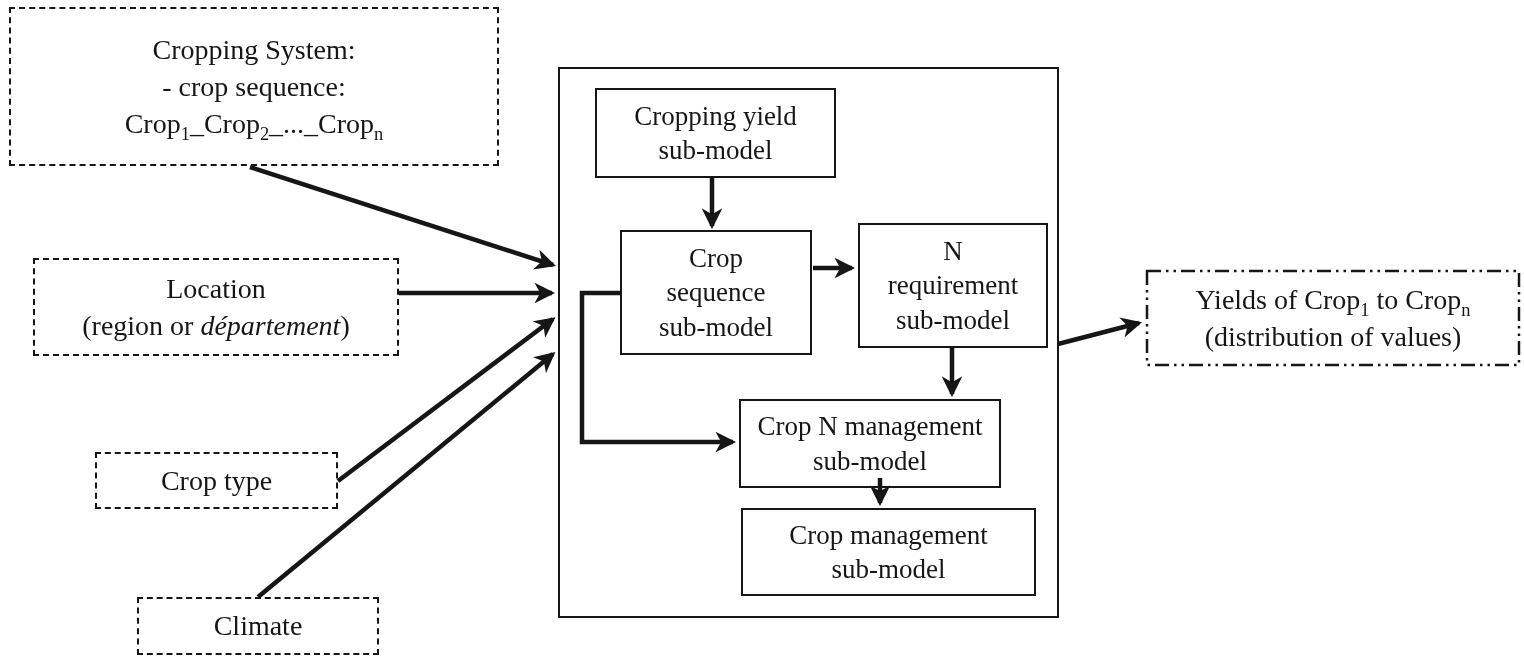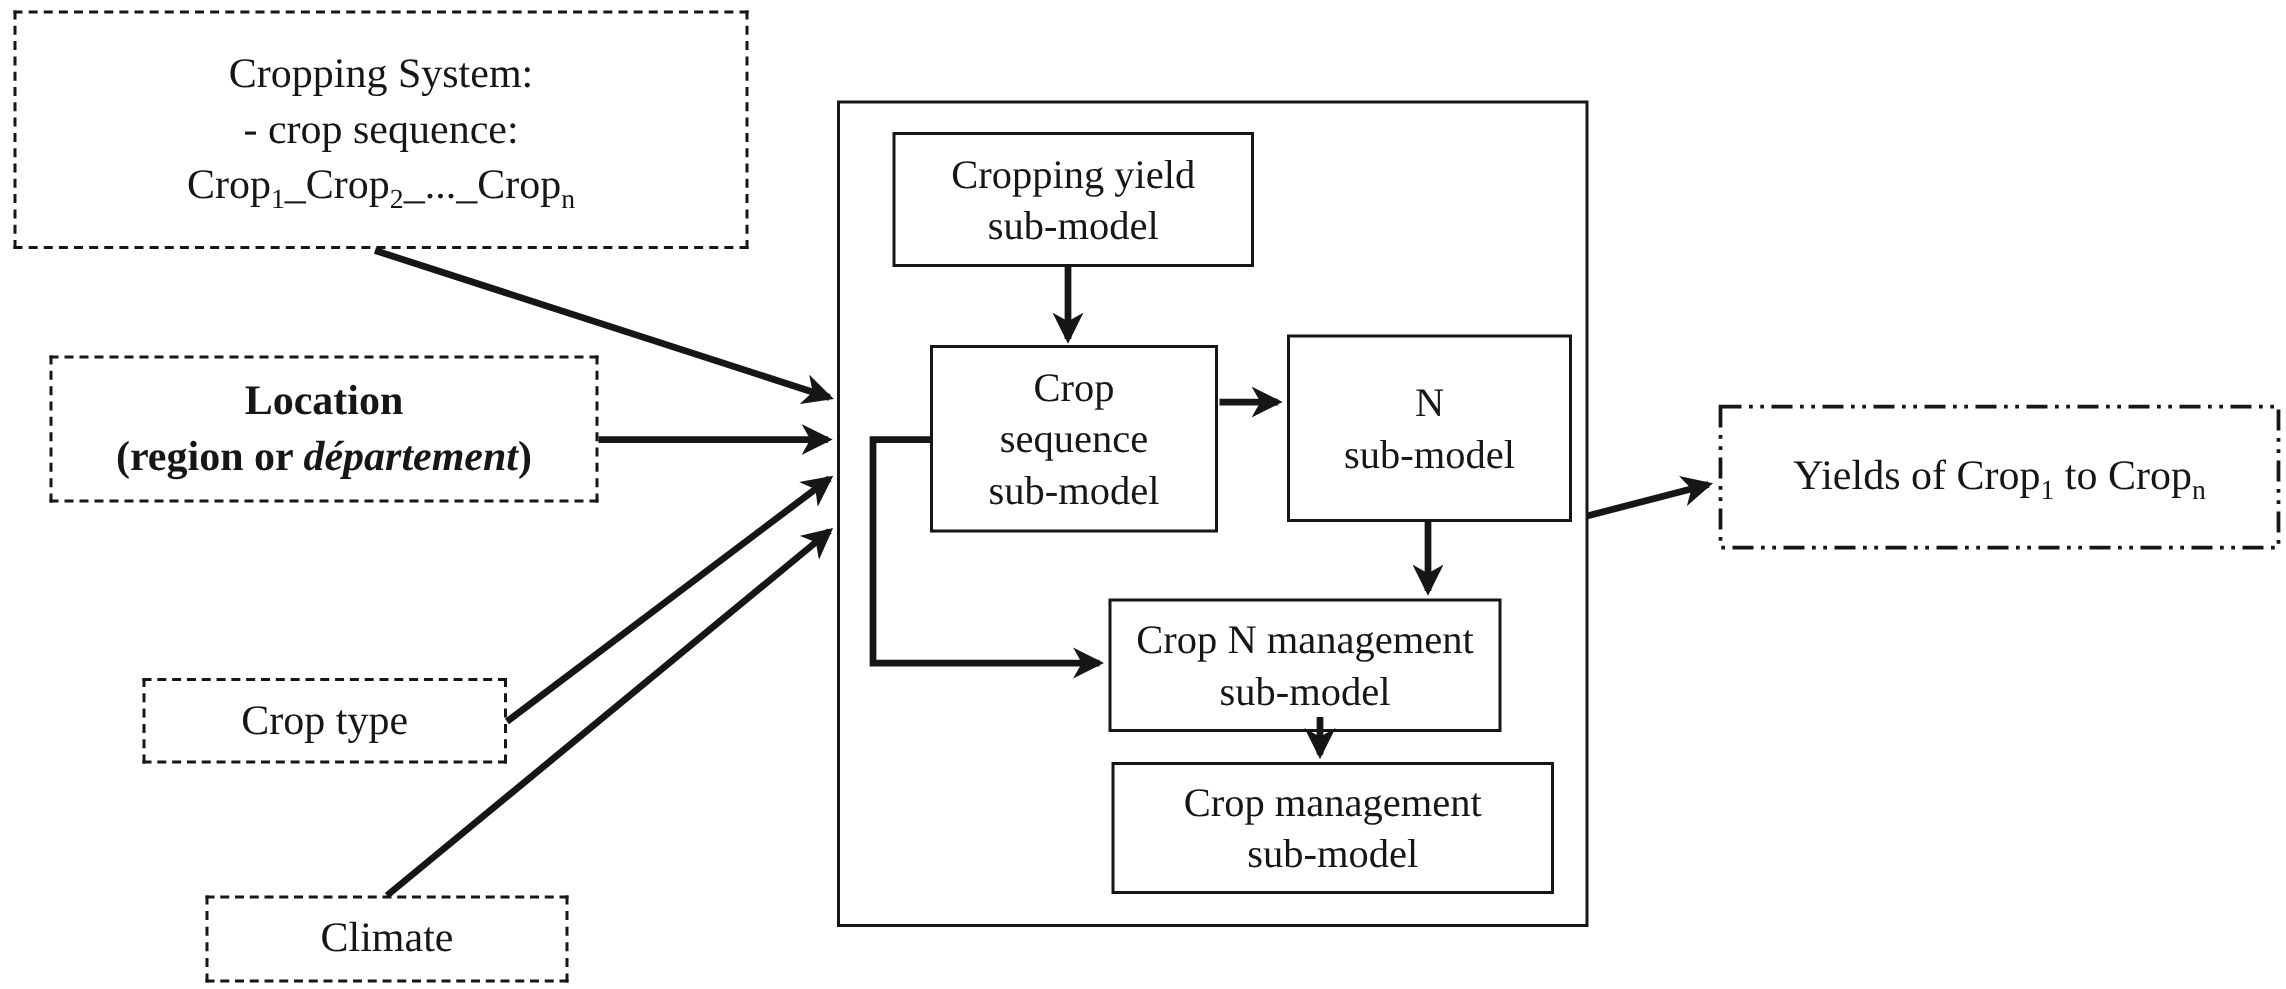--- a/index.html
+++ b/index.html
@@ -43,21 +43,21 @@
 <body>
 
 <div class="stage">
 
   <div class="box dashed fs-outer" style="left:9px; top:7px; width:490px; height:159px;">
     <div>Cropping System:</div>
     <div>- crop sequence:</div>
     <div>Crop<sub>1</sub>_Crop<sub>2</sub>_..._Crop<sub>n</sub></div>
   </div>
 
-  <div class="box dashed fs-outer" style="left:33px; top:237px; width:366px; height:98px;font-weight:bold;">
+  <div class="box dashed fs-outer" style="left:33px; top:258px; width:366px; height:98px;">
     <div>Location</div>
     <div>(region or <i>département</i>)</div>
   </div>
 
   <div class="box dashed fs-outer" style="left:95px; top:452px; width:243px; height:57px;">
     <div>Crop type</div>
   </div>
 
   <div class="box dashed fs-outer" style="left:137px; top:597px; width:242px; height:58px;">
     <div>Climate</div>
@@ -71,35 +71,37 @@
   </div>
 
   <div class="box solid fs-inner" style="left:620px; top:230px; width:192px; height:125px;">
     <div>Crop</div>
     <div>sequence</div>
     <div>sub-model</div>
   </div>
 
   <div class="box solid fs-inner" style="left:858px; top:223px; width:190px; height:125px;">
     <div>N</div>
+    <div>requirement</div>
     <div>sub-model</div>
   </div>
 
   <div class="box solid fs-inner" style="left:739px; top:399px; width:262px; height:89px;">
     <div>Crop N management</div>
     <div>sub-model</div>
   </div>
 
   <div class="box solid fs-inner" style="left:741px; top:508px; width:295px; height:88px;">
     <div>Crop management</div>
     <div>sub-model</div>
   </div>
 
   <div class="box fs-outer" style="left:1146px; top:270px; width:374px; height:96px;">
     <div>Yields of Crop<sub>1</sub> to Crop<sub>n</sub></div>
+    <div>(distribution of values)</div>
   </div>
 
   <svg class="overlay" viewBox="0 0 1524 659">
     <defs>
       <marker id="ah" viewBox="0 0 10 10" refX="8.5" refY="5" markerWidth="4.6" markerHeight="4.6" orient="auto" markerUnits="strokeWidth">
         <path d="M0,0 L10,5 L0,10 L2.8,5 Z"></path>
       </marker>
     </defs>
 
     <rect class="dashdot" x="1147" y="271" width="372" height="94"></rect>

